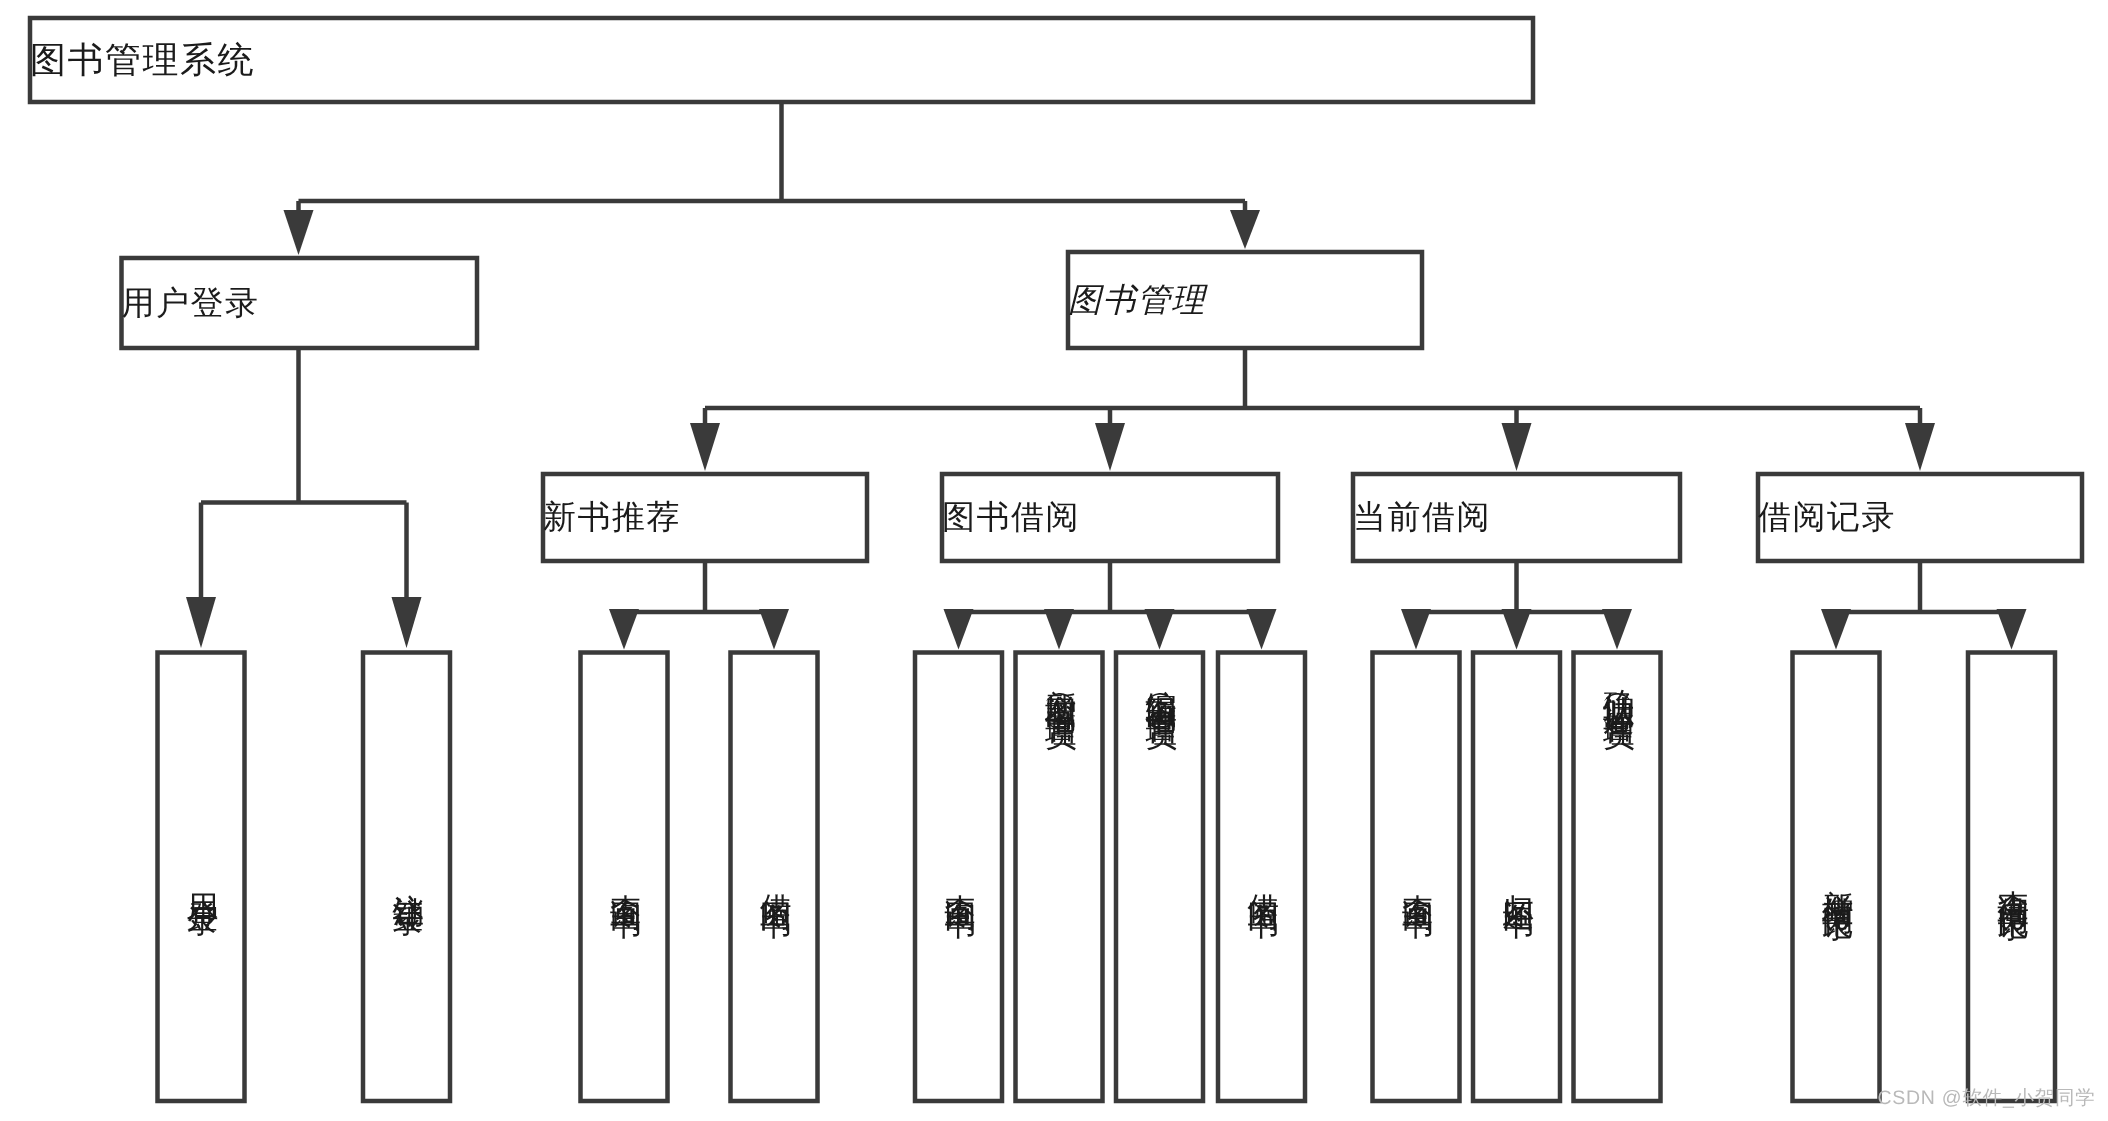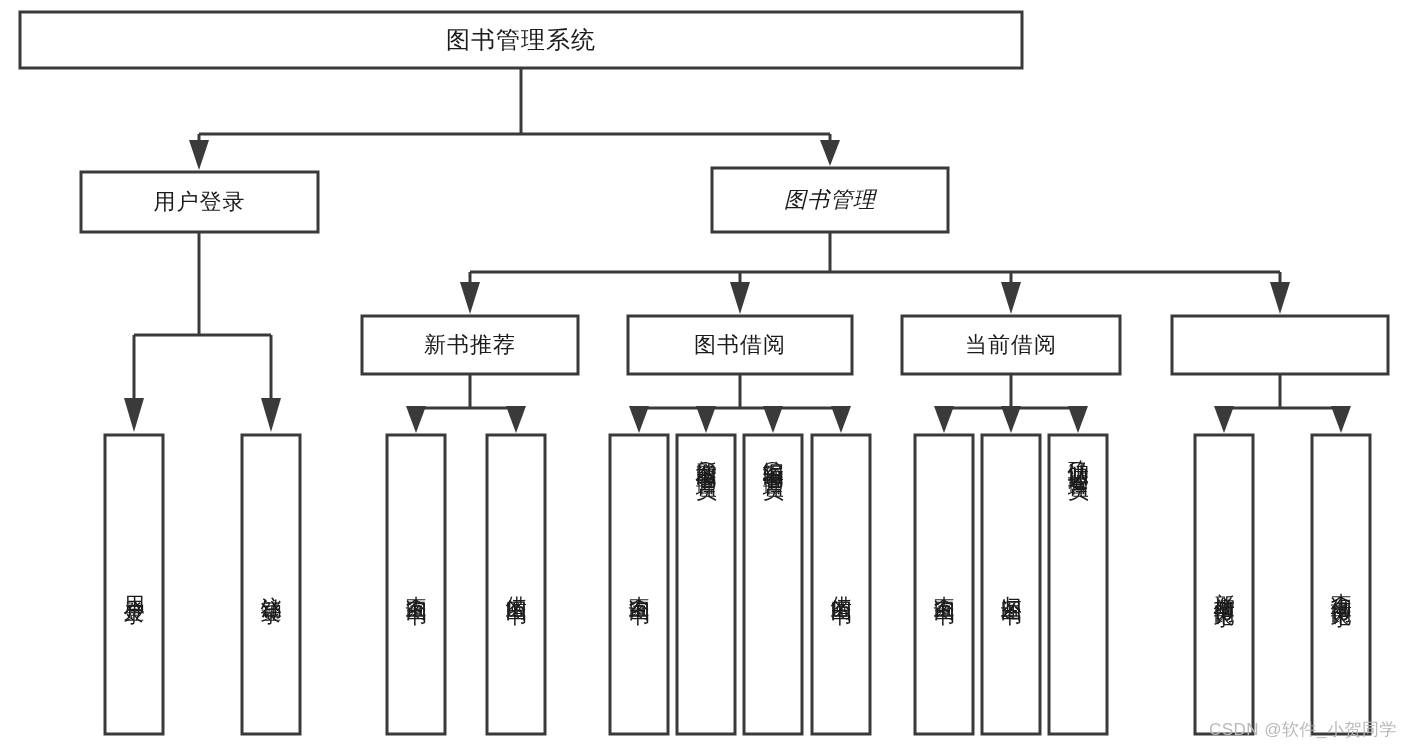--- a/index.html
+++ b/index.html
@@ -37,21 +37,20 @@
     fill: none;
   }
   .arrow-head {
     fill: #3a3a3a;
     stroke: none;
   }
   .node-label-h {
     position: absolute;
     display: flex;
     align-items: center;
-    justify-content: center;
     color: #1b1b1b;
     font-size: 22px;
     letter-spacing: 1px;
     white-space: nowrap;
     pointer-events: none;
   }
   .node-label-v {
     position: absolute;
     display: flex;
     align-items: center;
@@ -66,21 +65,21 @@
     text-orientation: upright;
     letter-spacing: 3px;
     display: block;
     text-align: center;
   }
   .watermark {
     position: absolute;
     right: 8px;
     bottom: 6px;
     color: #b9b9b9;
-    font-size: 17px;
+    font-size: 13px;
     letter-spacing: 0.5px;
     white-space: nowrap;
   }
 </style>
 </head>
 <body>
 
 <div id="diagram-root">
 
   <svg class="diagram-canvas" viewBox="0 0 1405 747">
@@ -185,20 +184,23 @@
 
   <div class="node-label-h" style="left:362px; top:316px; width:216px; height:58px;">
     <span>新书推荐</span>
   </div>
   <div class="node-label-h" style="left:902px; top:316px; width:218px; height:58px;">
     <span>当前借阅</span>
   </div>
   <div class="node-label-h" style="left:628px; top:316px; width:224px; height:58px;">
     <span>图书借阅</span>
   </div>
+  <div class="node-label-h" style="left:1172px; top:316px; width:216px; height:58px;">
+    <span>借阅记录</span>
+  </div>
 
   <div class="node-label-v" style="left:105px; top:435px; width:58px; height:299px;">
     <span>用户登录</span>
   </div>
   <div class="node-label-v" style="left:242px; top:435px; width:58px; height:299px;">
     <span>注销登录</span>
   </div>
 
   <div class="node-label-v" style="left:387px; top:435px; width:58px; height:299px;">
     <span>查询图书</span>

